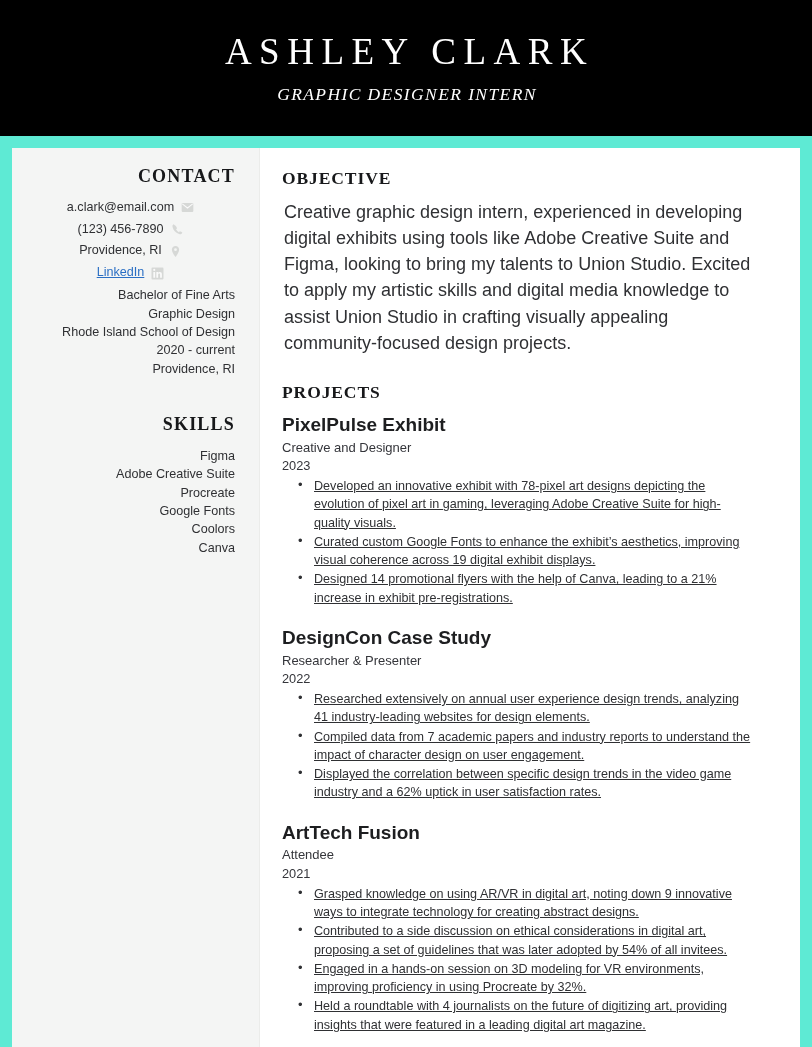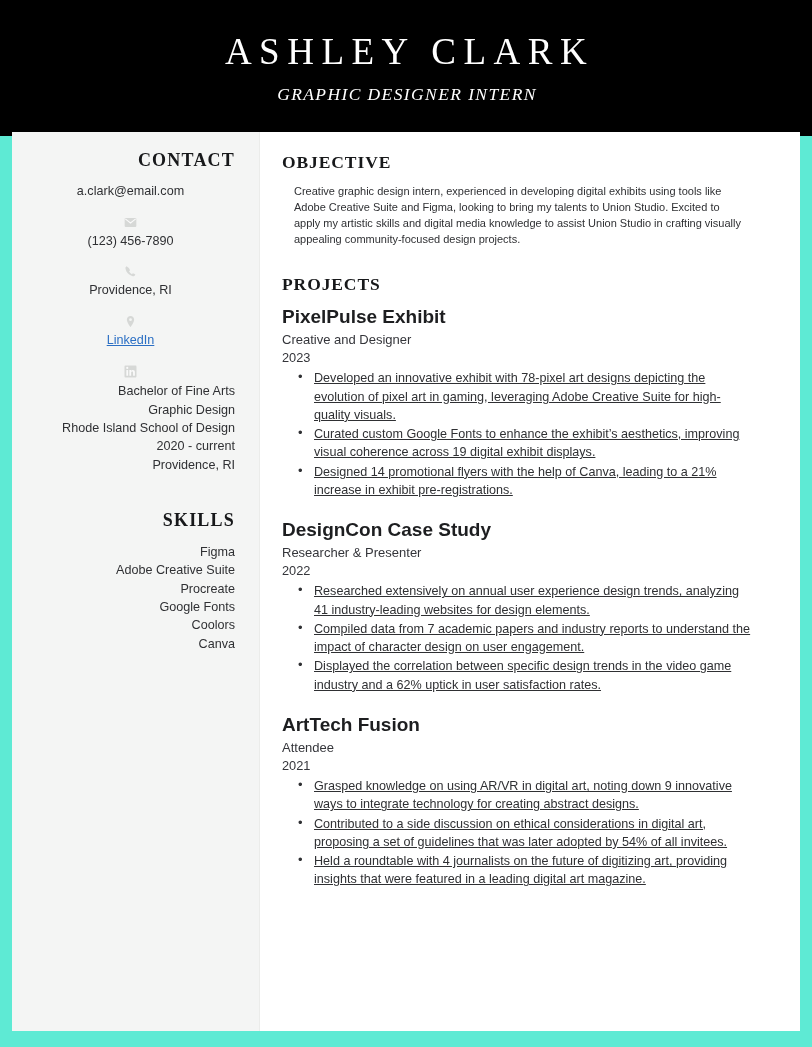--- a/index.html
+++ b/index.html
@@ -58,21 +58,21 @@
     line-height: 1;
     margin: 0;
     padding-left: 2px;
     text-align: center;
   }
 
   
   .body-wrap {
     position: absolute;
     left: 12px;
-    top: 132px;
+    top: 148px;
     width: 788px;
     height: 899px;
     background: #ffffff;
     display: flex;
     align-items: stretch;
   }
 
   
   .sidebar {
     width: 248px;
@@ -97,24 +97,23 @@
 
   .contact-list {
     list-style: none;
     margin: 0;
     padding: 0;
   }
   .contact-row {
     display: flex;
     align-items: center;
     justify-content: center;
-    gap: 15px;
+    gap: 7px;
     margin-bottom: 4px;
     line-height: 1.42;
-    flex-direction: column;
   }
   .contact-text {
     font-size: 12.6px;
     color: #2f3033;
   }
   .contact-text.link {
     color: #2b6fc4;
     text-decoration: underline;
   }
   .cicon {
@@ -147,24 +146,24 @@
   .main-heading {
     font-family: "Liberation Serif", serif;
     font-weight: bold;
     font-size: 17.5px;
     letter-spacing: 0.9px;
     color: #17181a;
     margin: 0 0 11px 0;
     line-height: 1.15;
   }
   .objective-text {
-    font-size: 11px;
+    font-size: 18px;
     color: #2f3033;
     line-height: 1.45;
-    margin: 12px;
+    margin: 2px;
   }
   .projects-section { margin-top: 26px; }
 
   .project { margin-bottom: 2px; }
   .project + .project { margin-top: 19px; }
   .project-title {
     font-size: 19px;
     font-weight: 700;
     color: #1d1e20;
     margin: 0 0 1px 0;
@@ -310,20 +309,21 @@
                 <li>Displayed the correlation between specific design trends in the video game industry and a 62% uptick in user satisfaction rates.</li>
               </ul>
             </div>
             <div class="project">
               <h3 class="project-title">ArtTech Fusion</h3>
               <div class="project-role">Attendee</div>
               <div class="project-date">2021</div>
               <ul class="bullets">
                 <li>Grasped knowledge on using AR/VR in digital art, noting down 9 innovative ways to integrate technology for creating abstract designs.</li>
                 <li>Contributed to a side discussion on ethical considerations in digital art, proposing a set of guidelines that was later adopted by 54% of all invitees.</li>
+                <li>Engaged in a hands-on session on 3D modeling for VR environments, improving proficiency in using Procreate by 32%.</li>
                 <li>Held a roundtable with 4 journalists on the future of digitizing art, providing insights that were featured in a leading digital art magazine.</li>
               </ul>
             </div>
           </div>
       </section>
 
     </main>
 
   </div>
 </div>

